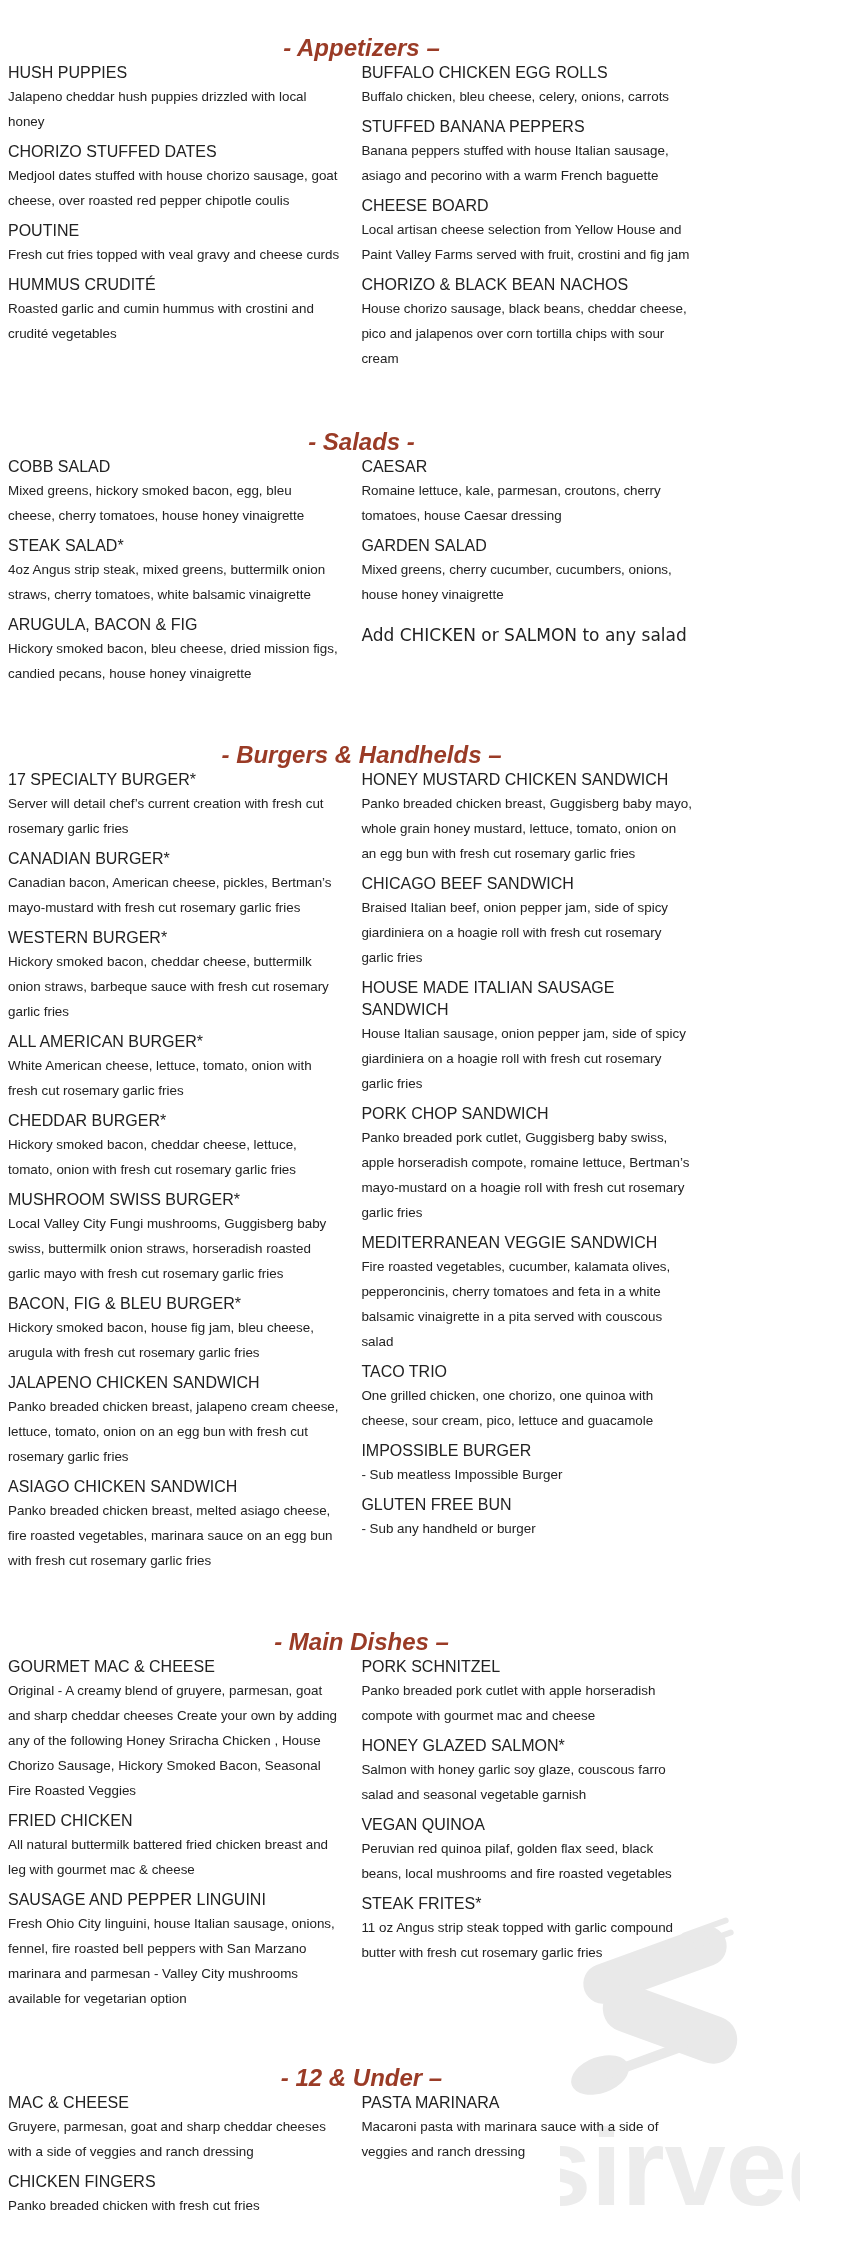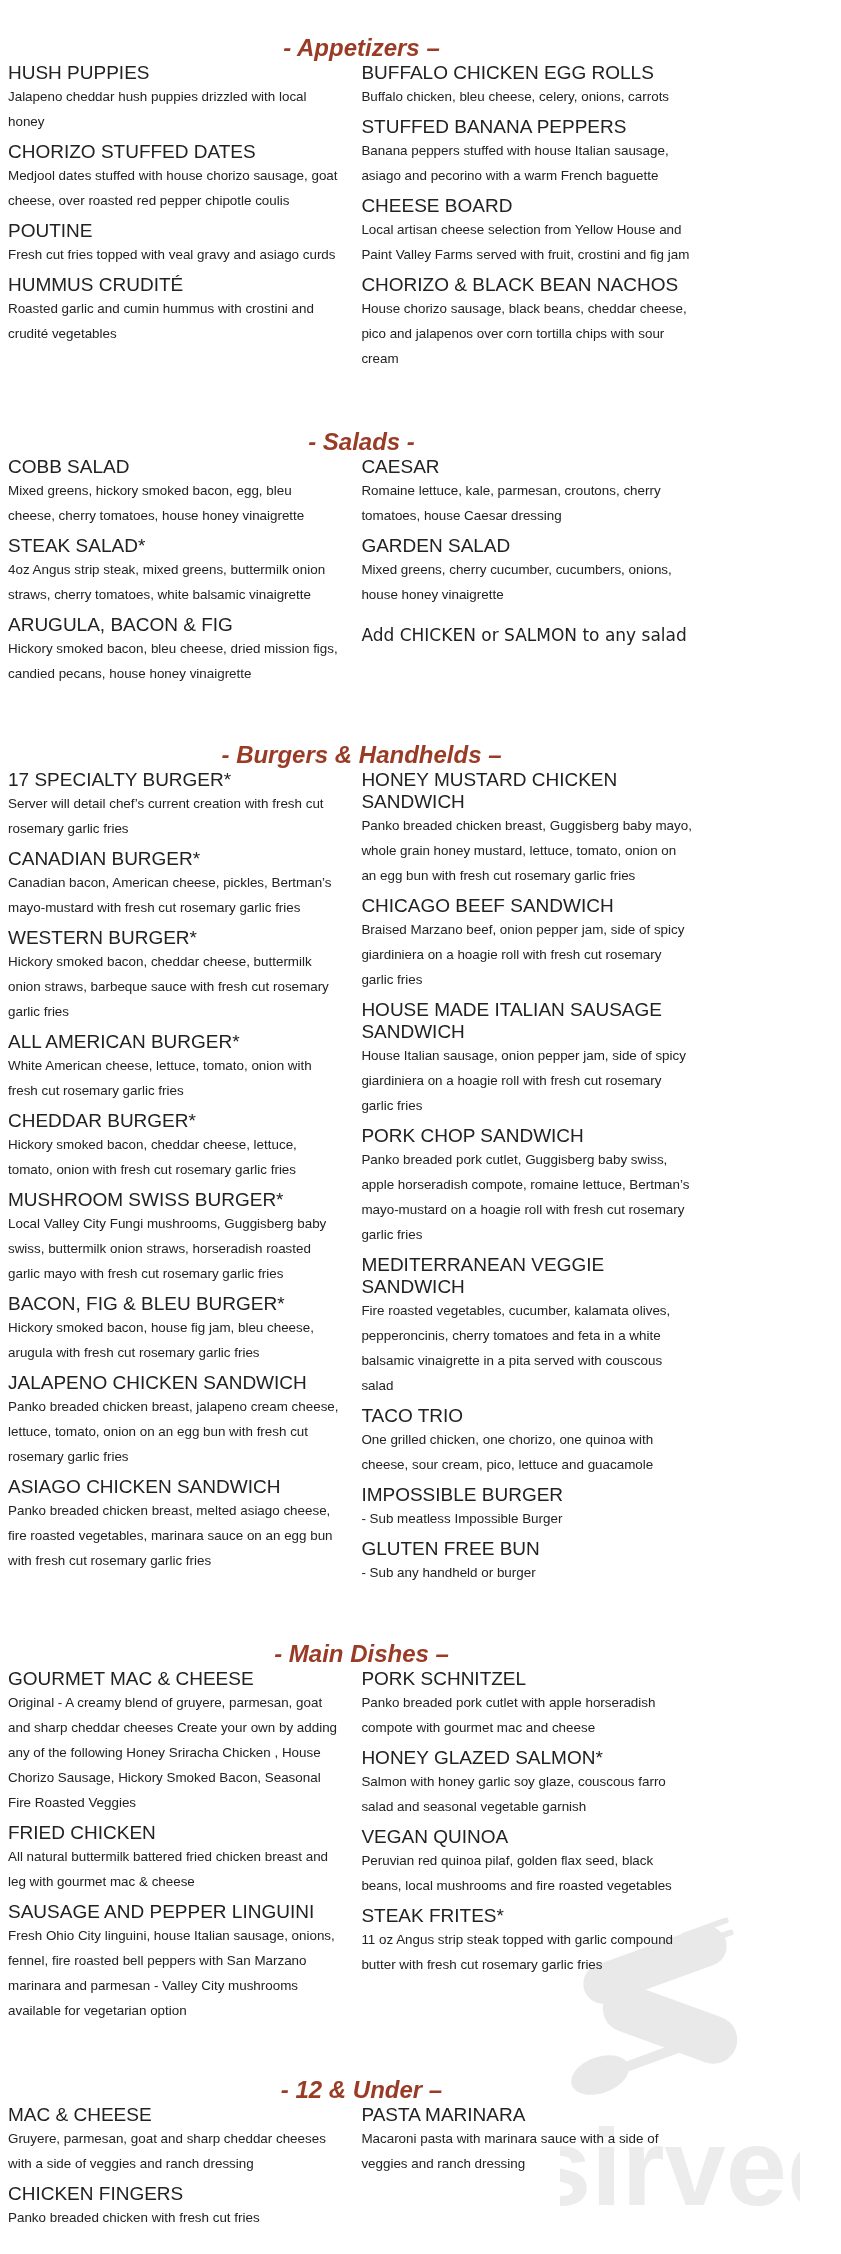--- a/index.html
+++ b/index.html
@@ -5,21 +5,21 @@
   html, body { margin:0; padding:0; background:#ffffff; }
   body { width:841px; min-height:2254px; position:relative; font-family:"Liberation Sans", sans-serif; color:#222; overflow:hidden; }
   .watermark { position:absolute; left:560px; top:1905px; width:240px; height:330px; pointer-events:none; }
   .section { position:relative; width:723px; }
   .section-title { text-align:center; font-style:italic; font-size:24px; color:#9a3b26; line-height:28px; margin:0; padding:0; }
   .cols { display:flex; }
   .col { width:401px; box-sizing:border-box; }
   .col.left { padding-left:8px; padding-right:20px; }
   .col.right { padding-left:0; padding-right:30px; }
   .item { margin-bottom:7px; }
-  .item-name { font-size:19px; line-height:22px; color:#222; text-transform:uppercase; }
+  .item-name { font-size:16px; line-height:22px; color:#222; text-transform:uppercase; }
   .item-desc { font-size:14.2px; line-height:25px; color:#222; font-family:Liberation Sans, sans-serif; font-size:13.4px; }
   .note { font-size:17px; font-family:"DejaVu Sans", sans-serif; line-height:25px; margin-top:16px; }
 </style>
 </head>
 <body>
 
 <svg class="watermark" viewBox="0 0 240 330">
   <g fill="#e9e9e9">
     <rect x="20" y="40" width="150" height="40" rx="20" transform="rotate(-20 95 60)"></rect>
     <rect x="120" y="20" width="50" height="6" rx="3" transform="rotate(-20 145 23)"></rect>
@@ -39,21 +39,21 @@
           <div class="item">
             <div class="item-name">HUSH PUPPIES</div>
             <div class="item-desc">Jalapeno cheddar hush puppies drizzled with local honey</div>
           </div>
           <div class="item">
             <div class="item-name">CHORIZO STUFFED DATES</div>
             <div class="item-desc">Medjool dates stuffed with house chorizo sausage, goat cheese, over roasted red pepper chipotle coulis</div>
           </div>
           <div class="item">
             <div class="item-name">POUTINE</div>
-            <div class="item-desc">Fresh cut fries topped with veal gravy and asiago curds</div>
+            <div class="item-desc">Fresh cut fries topped with veal gravy and cheese curds</div>
           </div>
           <div class="item">
             <div class="item-name">HUMMUS CRUDITÉ</div>
             <div class="item-desc">Roasted garlic and cumin hummus with crostini and crudité vegetables</div>
           </div>
         </div>
       <div class="col right">
           <div class="item">
             <div class="item-name">BUFFALO CHICKEN EGG ROLLS</div>
             <div class="item-desc">Buffalo chicken, bleu cheese, celery, onions, carrots</div>
@@ -144,21 +144,21 @@
             <div class="item-desc">Panko breaded chicken breast, melted asiago cheese, fire roasted vegetables, marinara sauce on an egg bun with fresh cut rosemary garlic fries</div>
           </div>
         </div>
       <div class="col right">
           <div class="item">
             <div class="item-name">HONEY MUSTARD CHICKEN SANDWICH</div>
             <div class="item-desc">Panko breaded chicken breast, Guggisberg baby mayo, whole grain honey mustard, lettuce, tomato, onion on an egg bun with fresh cut rosemary garlic fries</div>
           </div>
           <div class="item">
             <div class="item-name">CHICAGO BEEF SANDWICH</div>
-            <div class="item-desc">Braised Marzano beef, onion pepper jam, side of spicy giardiniera on a hoagie roll with fresh cut rosemary garlic fries</div>
+            <div class="item-desc">Braised Italian beef, onion pepper jam, side of spicy giardiniera on a hoagie roll with fresh cut rosemary garlic fries</div>
           </div>
           <div class="item">
             <div class="item-name">HOUSE MADE ITALIAN SAUSAGE SANDWICH</div>
             <div class="item-desc">House Italian sausage, onion pepper jam, side of spicy giardiniera on a hoagie roll with fresh cut rosemary garlic fries</div>
           </div>
           <div class="item">
             <div class="item-name">PORK CHOP SANDWICH</div>
             <div class="item-desc">Panko breaded pork cutlet, Guggisberg baby swiss, apple horseradish compote, romaine lettuce, Bertman’s mayo-mustard on a hoagie roll with fresh cut rosemary garlic fries</div>
           </div>
           <div class="item">

